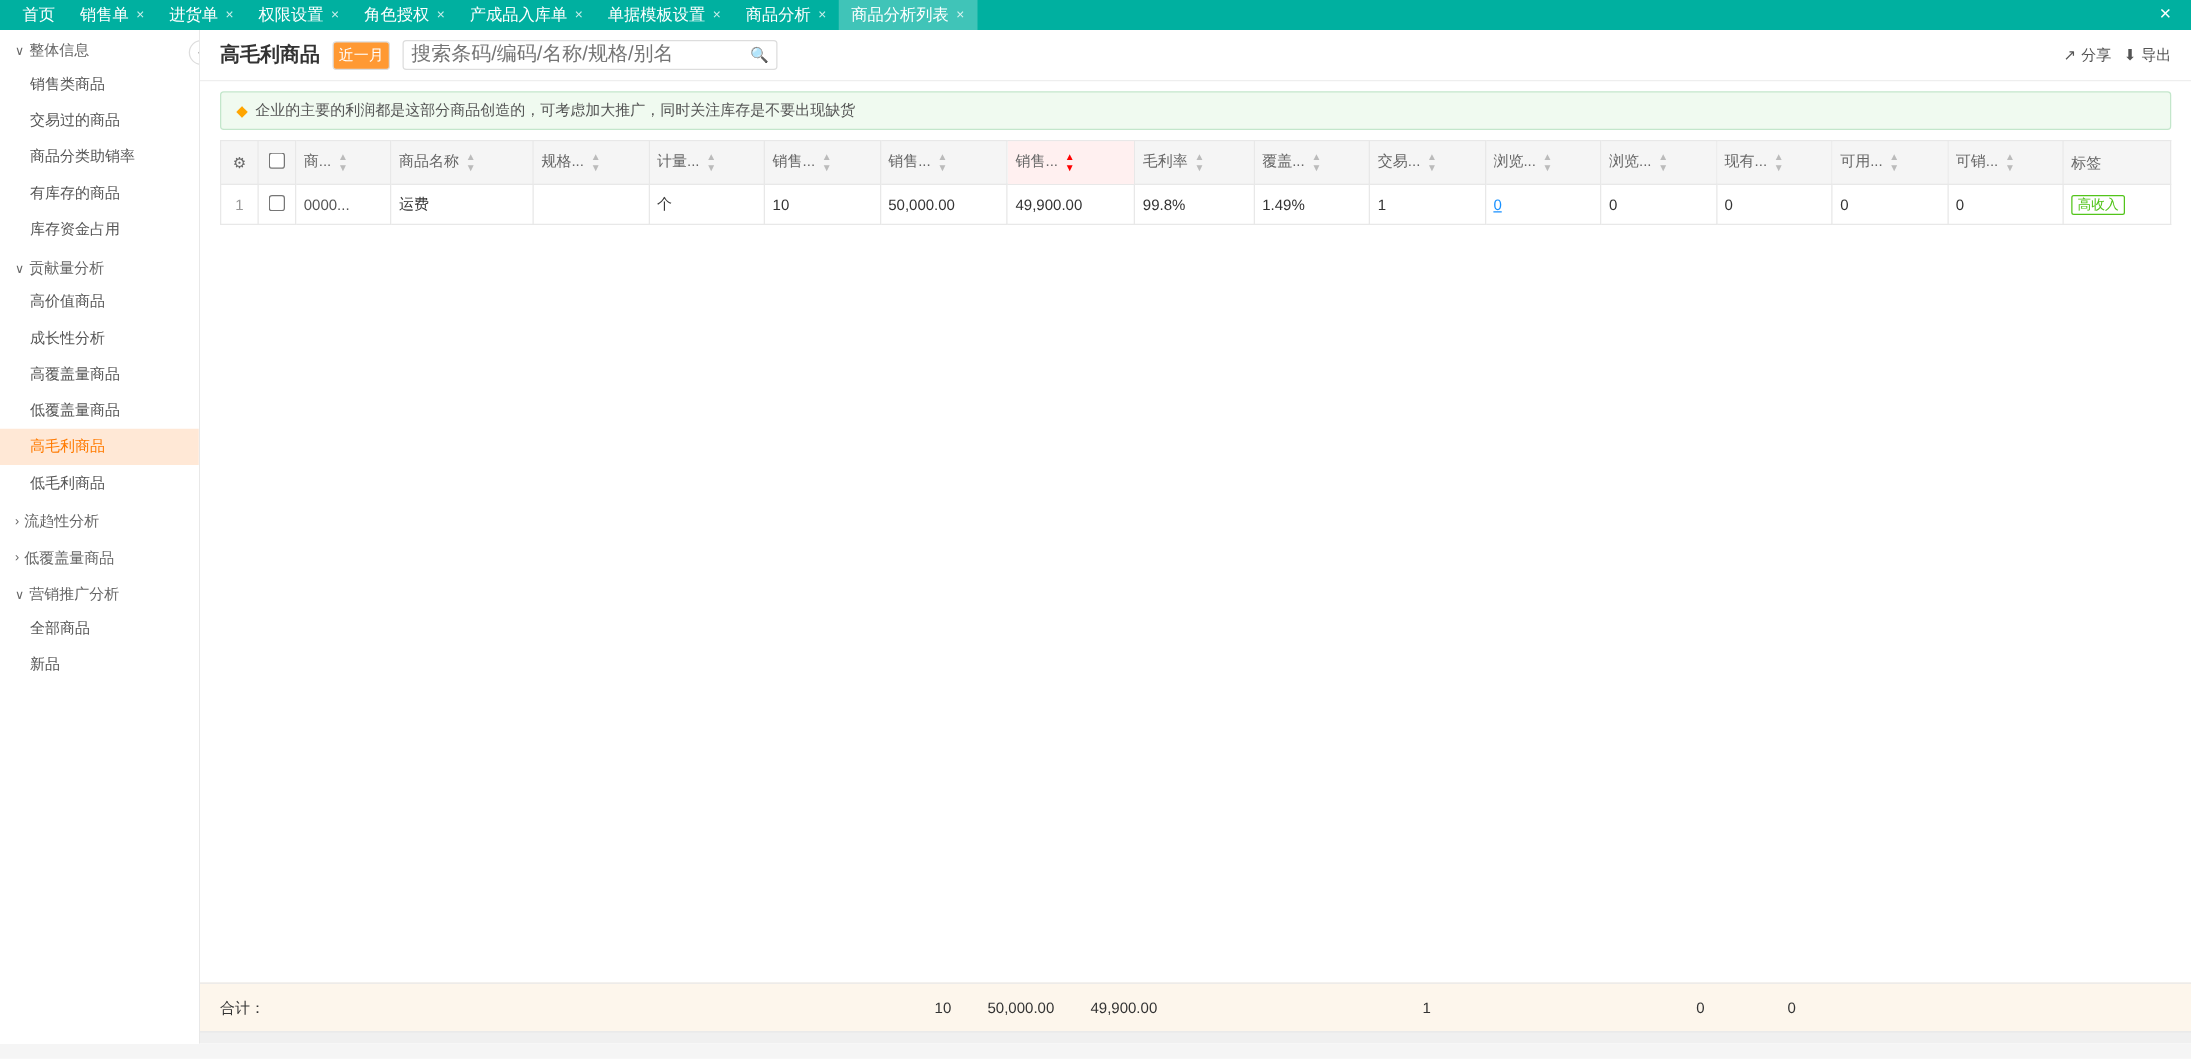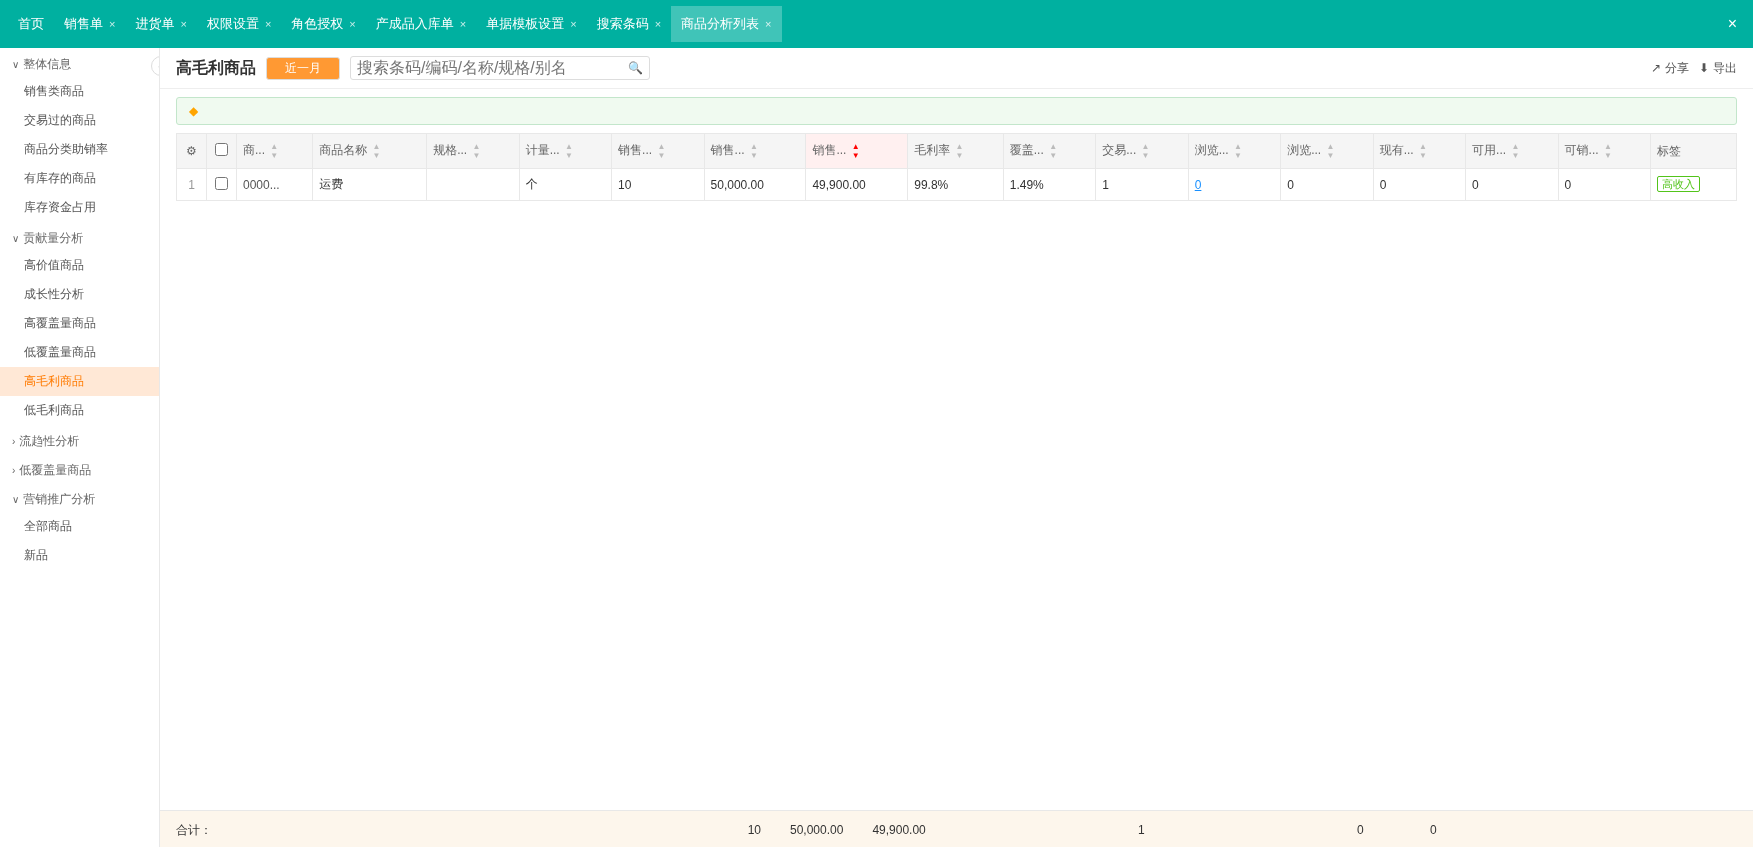--- a/index.html
+++ b/index.html
@@ -3,21 +3,21 @@
   <meta charset="utf-8">
   <style>
     * { box-sizing: border-box; margin: 0; padding: 0; }
     body { font-family: 'Microsoft YaHei', Arial, sans-serif; font-size: 12px; background: #f5f5f5; color: #333; overflow: hidden; }
 
     
     .top-nav {
       display: flex;
       align-items: center;
       background: #00b0a0;
-      height: 48px;
+      height: 24px;
       padding: 0 8px;
       color: #fff;
     }
     .top-nav-item {
       display: flex;
       align-items: center;
       padding: 0 10px;
       height: 36px;
       cursor: pointer;
       white-space: nowrap;
@@ -107,21 +107,21 @@
     }
     .content-title {
       font-size: 16px;
       font-weight: bold;
       color: #333;
     }
     .filter-btn {
       background: #fff;
       border: 1px solid #ddd;
       border-radius: 3px;
-      padding: 2px 18px;
+      padding: 2px 4px;
       font-size: 12px;
       cursor: pointer;
       color: #fff;
       background: #ff9933;
     }
     .search-box {
       display: flex;
       align-items: center;
       border: 1px solid #ddd;
       border-radius: 3px;
@@ -263,21 +263,21 @@
   </div>
   <div class="top-nav-item">
     <span>产成品入库单</span>
     <span class="close-btn">×</span>
   </div>
   <div class="top-nav-item">
     <span>单据模板设置</span>
     <span class="close-btn">×</span>
   </div>
   <div class="top-nav-item">
-    <span>搜索条码</span>
+    <span>商品分析</span>
     <span class="close-btn">×</span>
   </div>
   <div class="top-nav-item active">
     <span>商品分析列表</span>
     <span class="close-btn">×</span>
   </div>
   <div class="top-nav-close-all">×</div>
 </div>
 
 <div class="main-area">
@@ -368,20 +368,21 @@
         </div>
         <div class="action-btn">
           <span>⬇</span>
           <span>导出</span>
         </div>
       </div>
     </div>
 
     <div class="info-banner">
       <span class="info-icon" style="color:#ffa500;">◆</span>
+      <span>企业的主要的利润都是这部分商品创造的，可考虑加大推广，同时关注库存是不要出现缺货</span>
     </div>
 
     <div class="table-container">
       <table>
         <thead>
           <tr>
             <th class="num-th">
               <span>⚙</span>
             </th>
             <th class="checkbox-th">

